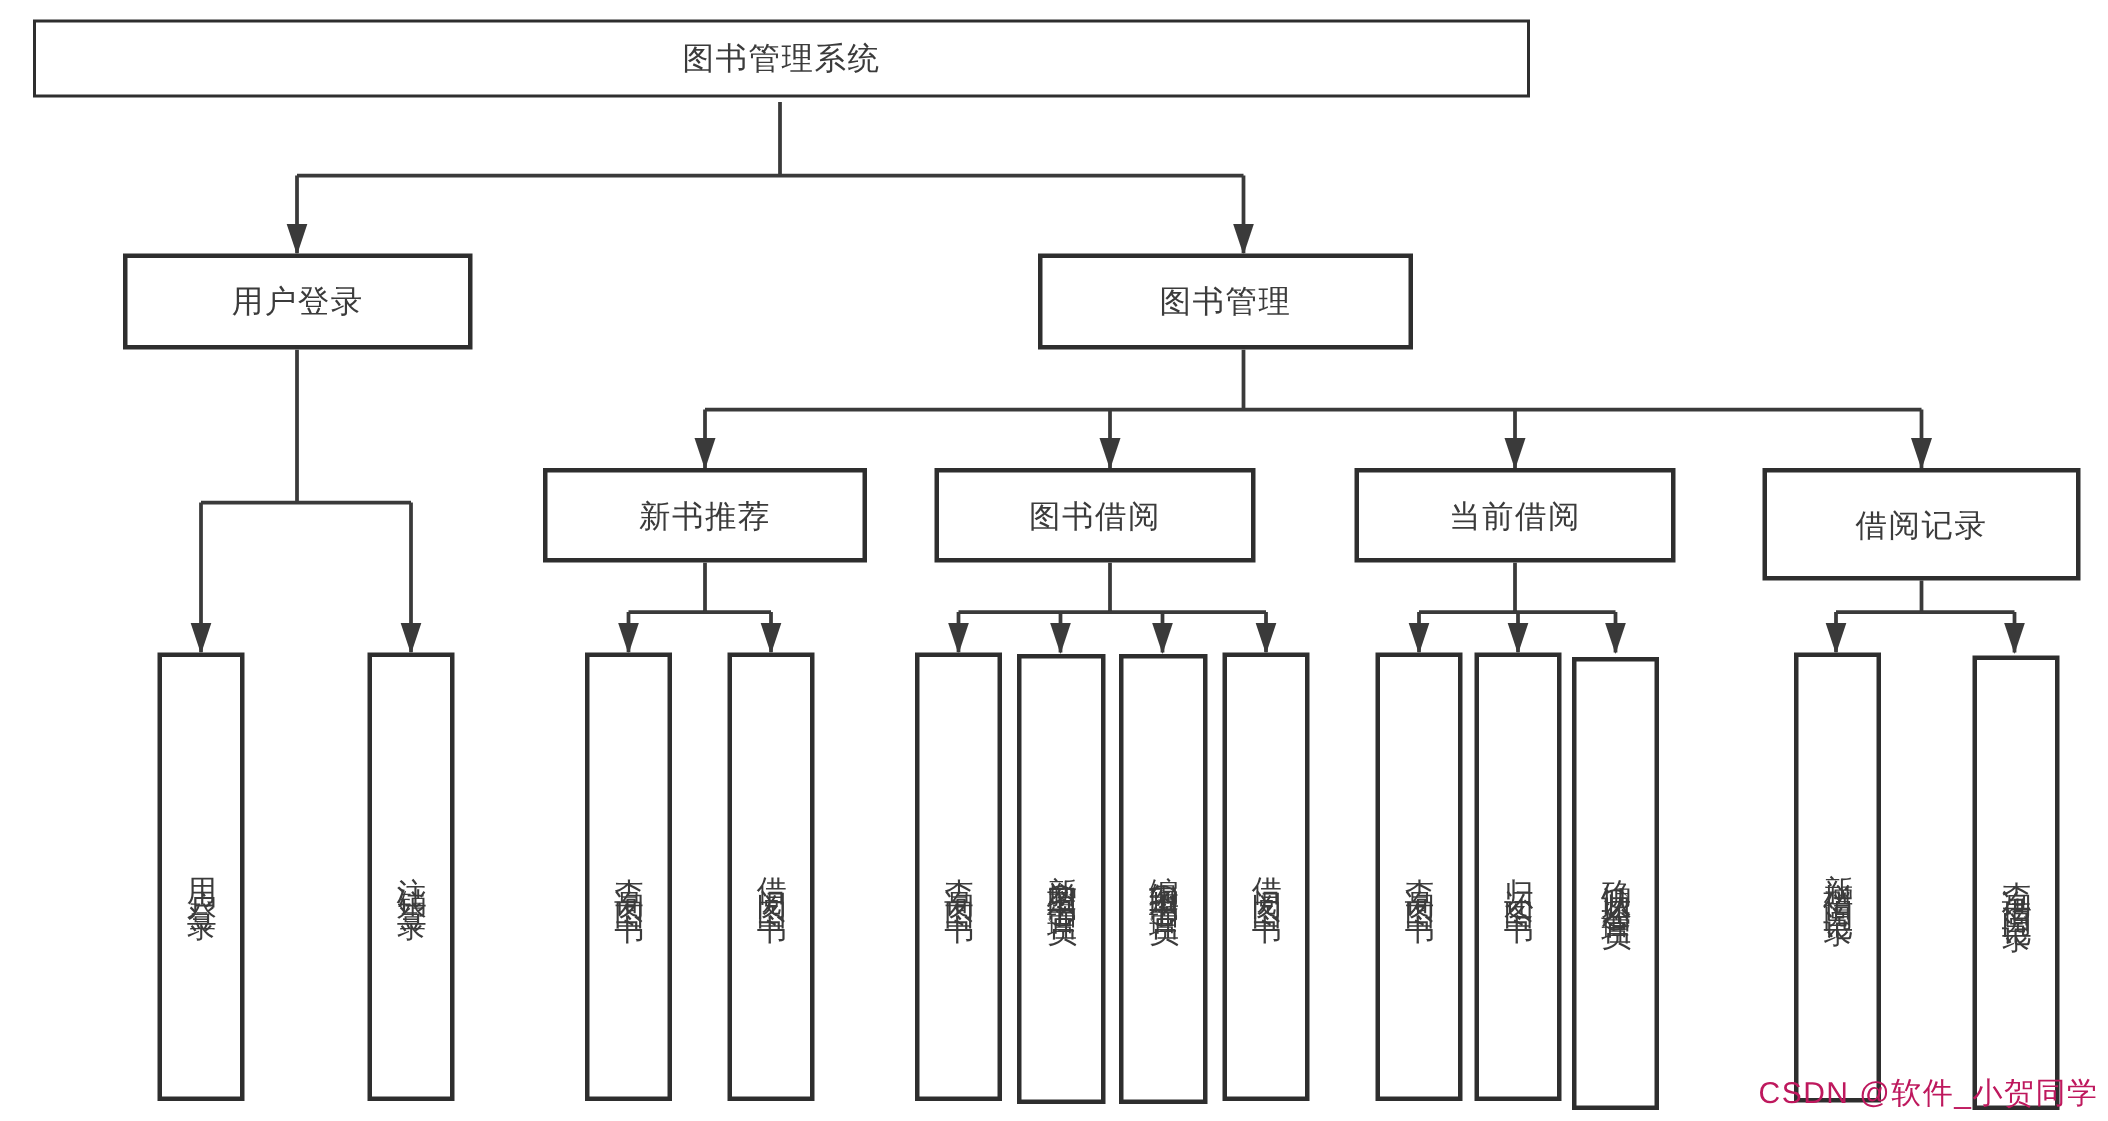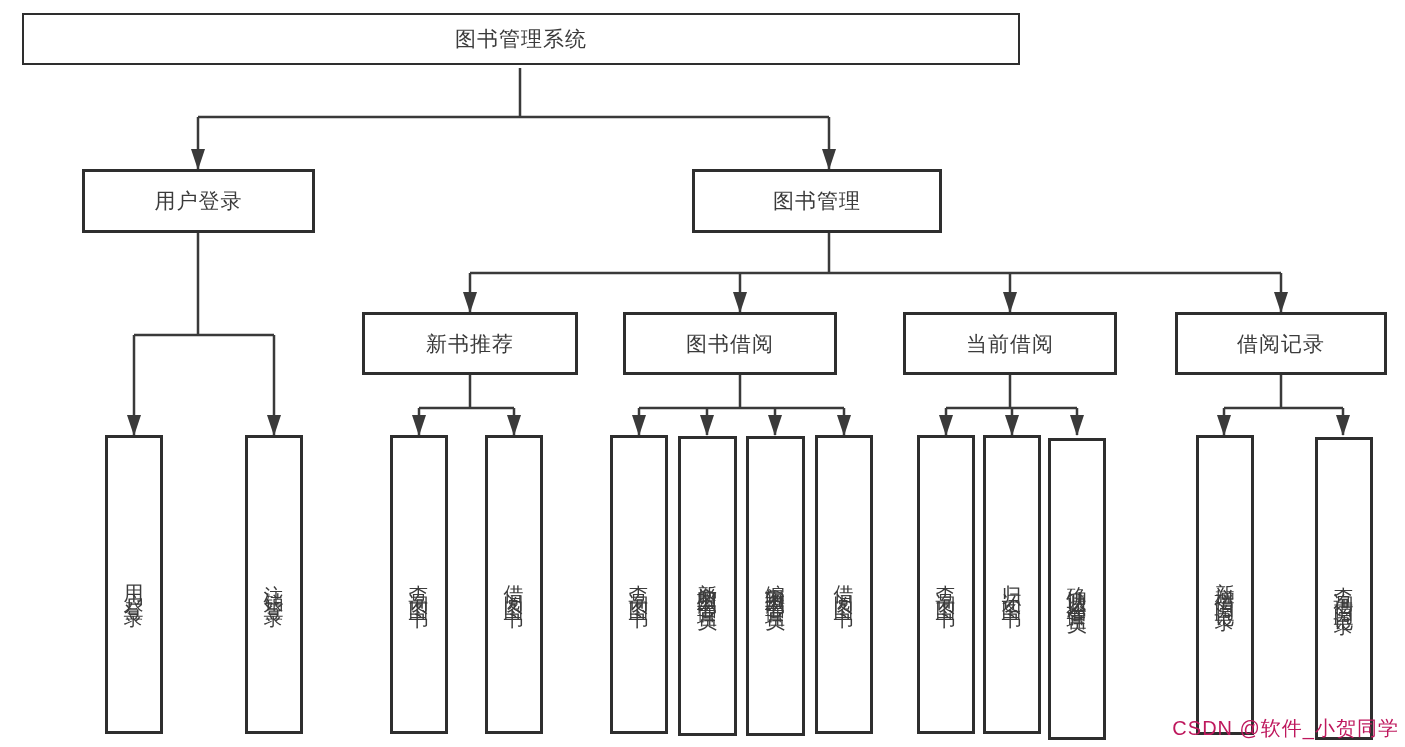--- a/index.html
+++ b/index.html
@@ -124,21 +124,21 @@
 
   <div class="node h" style="left:362px; top:312px; width:216px; height:63px;">
     <span class="lbl">新书推荐</span>
   </div>
   <div class="node h" style="left:623px; top:312px; width:214px; height:63px;">
     <span class="lbl">图书借阅</span>
   </div>
   <div class="node h" style="left:903px; top:312px; width:214px; height:63px;text-align:center;">
     <span class="lbl">当前借阅</span>
   </div>
-  <div class="node h" style="left:1175px; top:312px; width:212px; height:63px;">
+  <div class="node h" style="left:1175px; top:312px; width:212px; height:75px;">
     <span class="lbl">借阅记录</span>
   </div>
 
   <div class="node v" style="left:105px; top:435px; width:58px; height:299px;">
     <span class="lbl">用户登录</span>
   </div>
   <div class="node v" style="left:245px; top:435px; width:58px; height:299px;">
     <span class="lbl">注销登录</span>
   </div>
 

